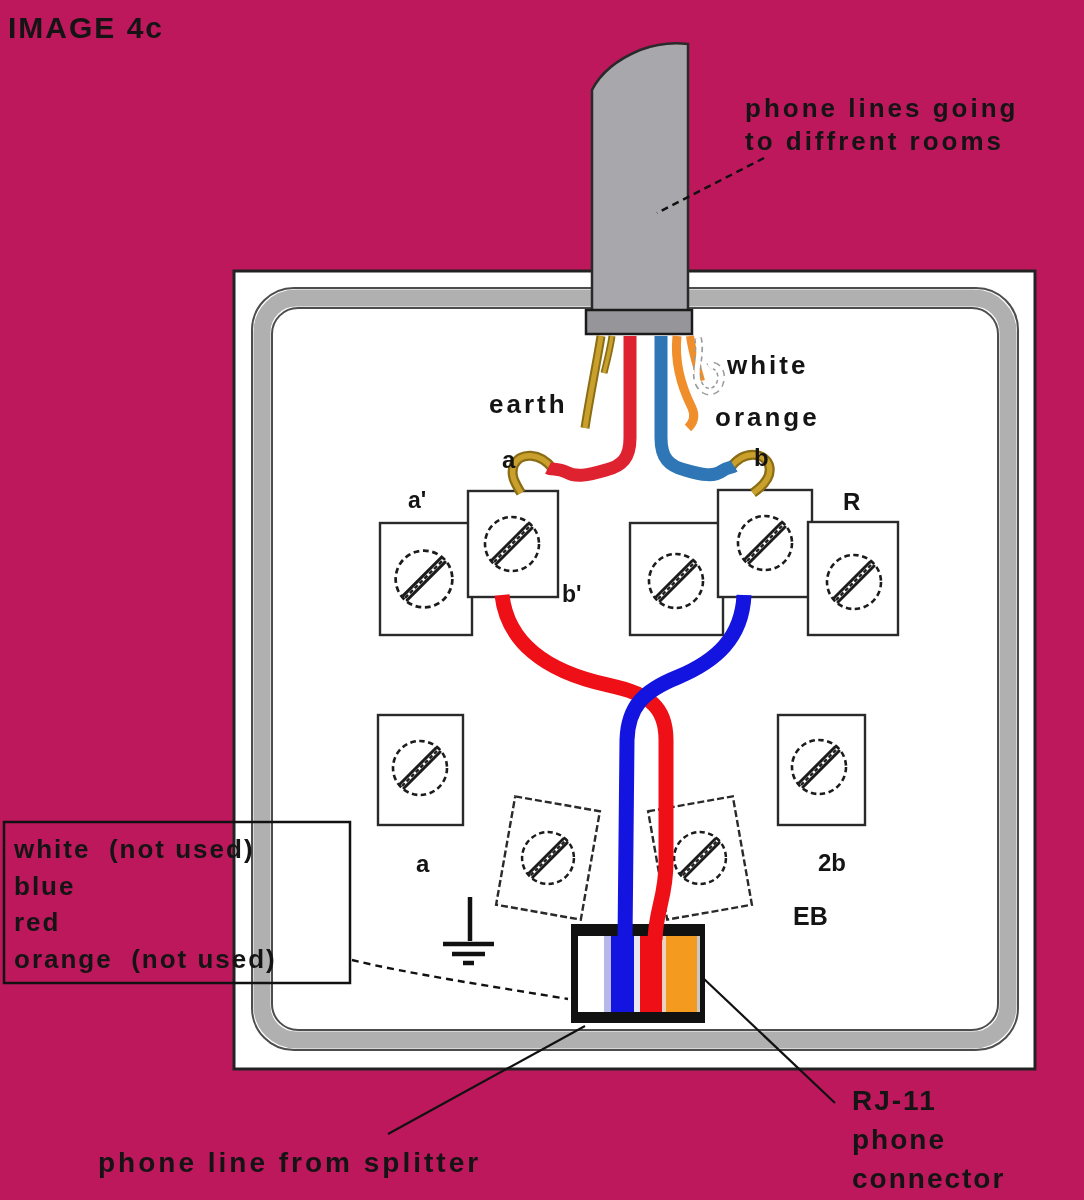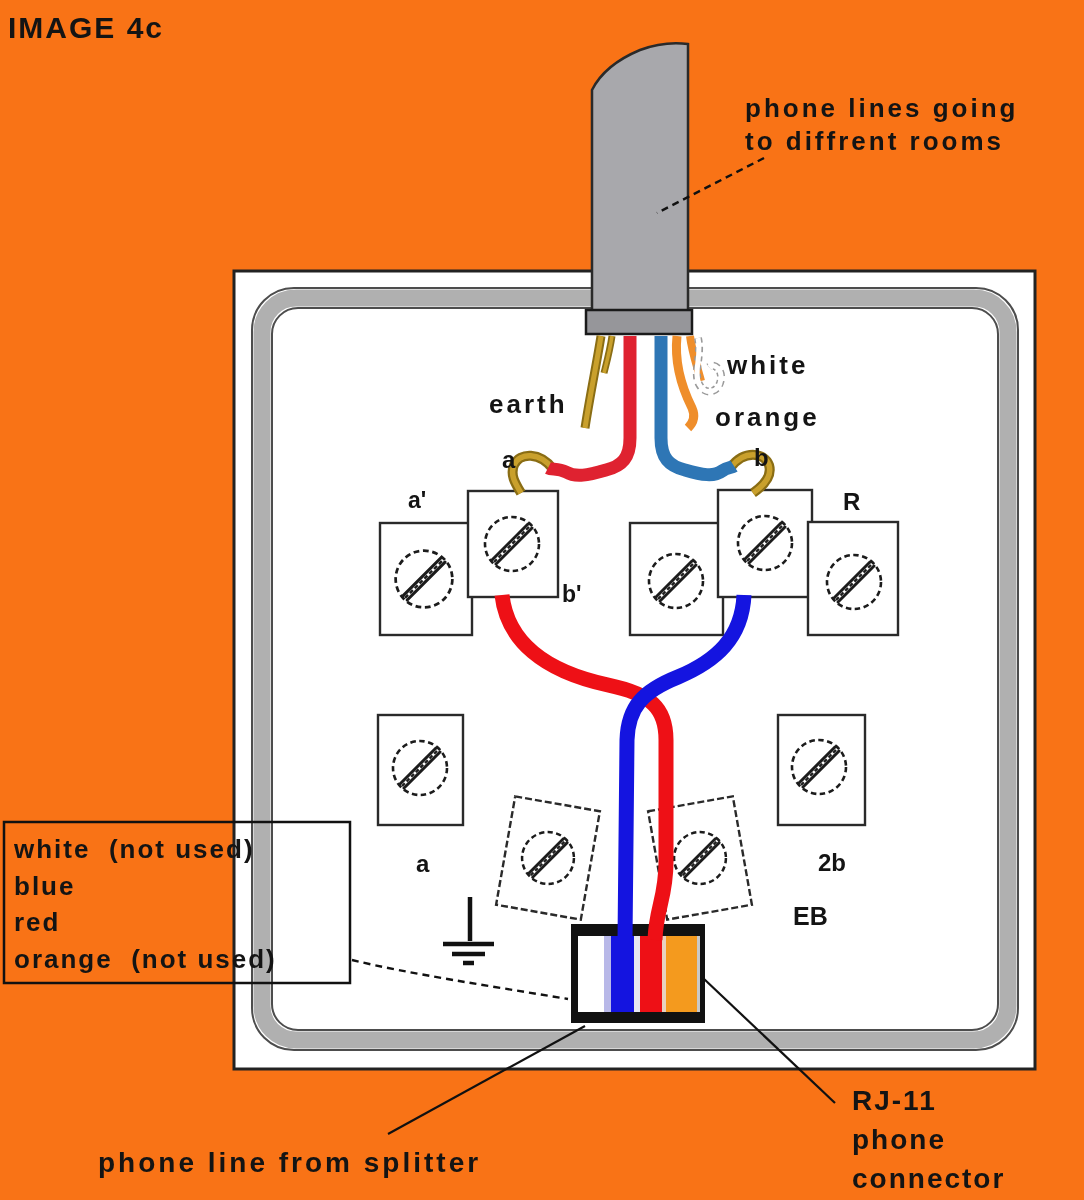--- a/index.html
+++ b/index.html
@@ -1,16 +1,16 @@
 <!DOCTYPE html>
 <html><head>
 <meta charset="utf-8">
 <style>
   html,body{margin:0;padding:0;background:#ffffff;}
-  .stage{position:relative;width:1084px;height:1200px;background:#f97316;overflow:hidden;}
+  .stage{position:relative;width:1084px;height:1200px;background:#be185d;overflow:hidden;}
   svg{display:block;}
   text{
     font-family:"Liberation Sans","DejaVu Sans",sans-serif;
     font-weight:bold;
     fill:#141414;
     white-space:pre;
   }
 </style>
 </head>
 <body>

